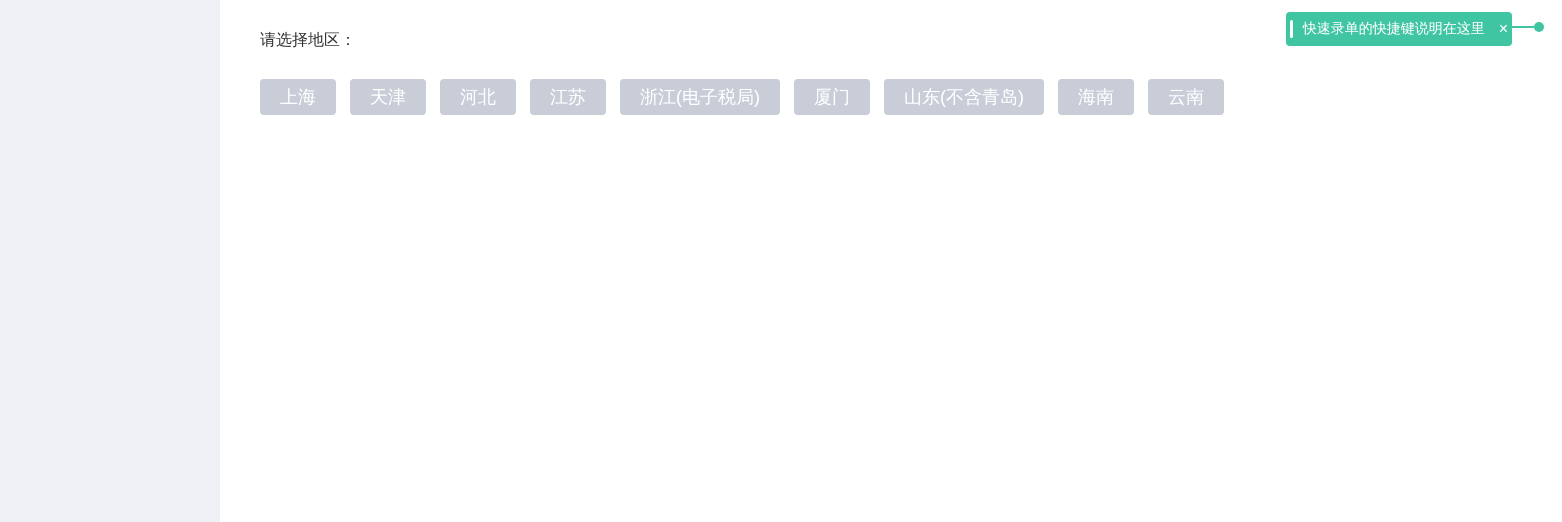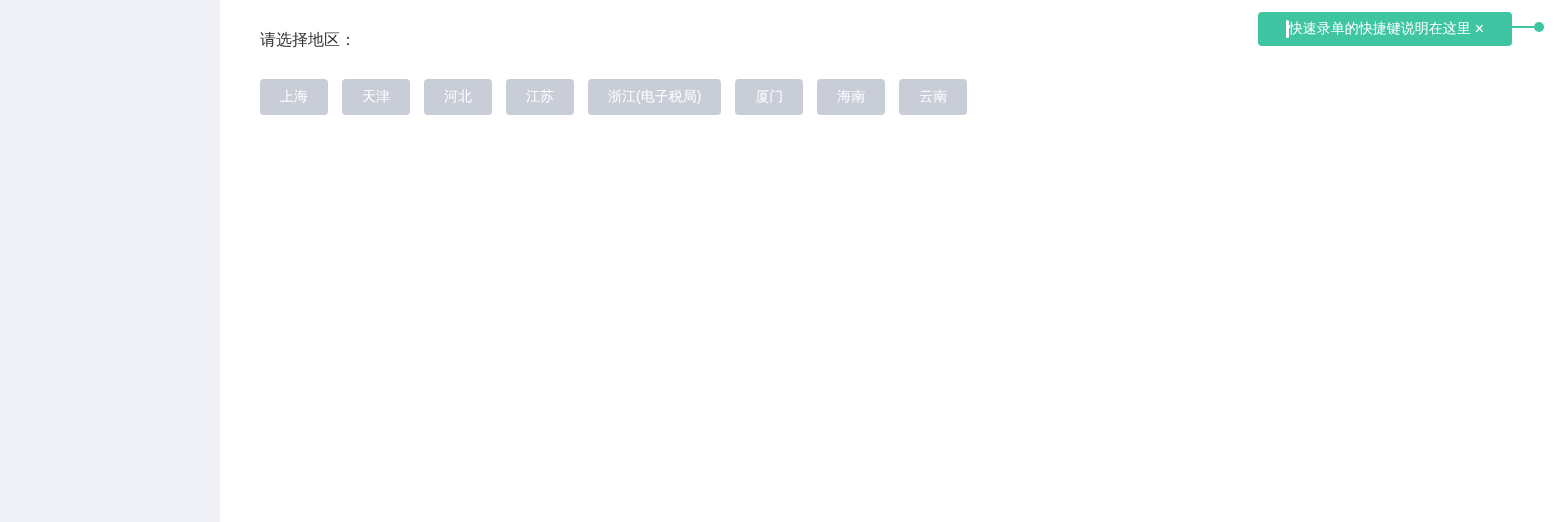--- a/index.html
+++ b/index.html
@@ -49,38 +49,39 @@
       gap: 14px;
     }
 
     .region-btn {
       background: #c8cdd8;
       color: #ffffff;
       border: none;
       border-radius: 4px;
       padding: 0 20px;
       height: 36px;
-      font-size: 14px;
+      font-size: 18px;
       cursor: pointer;
       white-space: nowrap;
       font-family: 'Microsoft YaHei', '微软雅黑', sans-serif;
     }
 
     
     .tooltip-popup {
       position: absolute;
       top: 12px;
       right: 50px;
       background: #40c5a2;
       color: #ffffff;
       border-radius: 4px;
-      padding: 8px 28px;
+      padding: 8px 4px;
       font-size: 14px;
       display: flex;
       align-items: center;
+      gap: 10px;
       white-space: nowrap;
       z-index: 100;
     }
 
     .tooltip-popup::before {
       content: '';
       display: inline-block;
       width: 3px;
       height: 18px;
       background: #ffffff;
@@ -127,20 +128,21 @@
 <div class="main-content">
   <div class="page-title">请选择地区：</div>
   <div class="region-buttons">
 
   <button class="region-btn">上海</button>
       <button class="region-btn">天津</button>
       <button class="region-btn">河北</button>
       <button class="region-btn">江苏</button>
       <button class="region-btn">浙江(电子税局)</button>
       <button class="region-btn">厦门</button>
+      <button class="region-btn">山东(不含青岛)</button>
       <button class="region-btn">海南</button>
       <button class="region-btn">云南</button>
     </div>
 </div>
 
 <div class="tooltip-popup">
   <span>快速录单的快捷键说明在这里</span>
   <button class="tooltip-close">×</button>
 </div>
 <div class="tooltip-line"></div>

